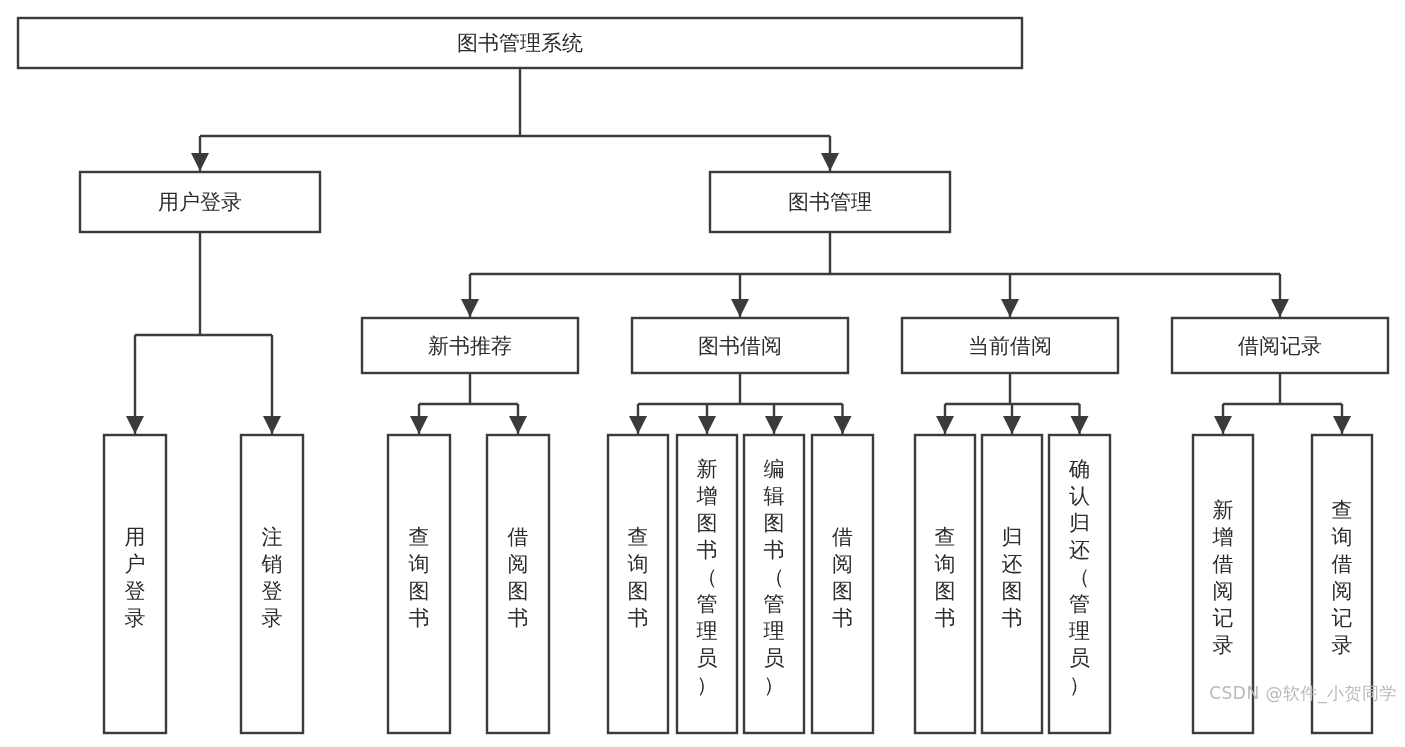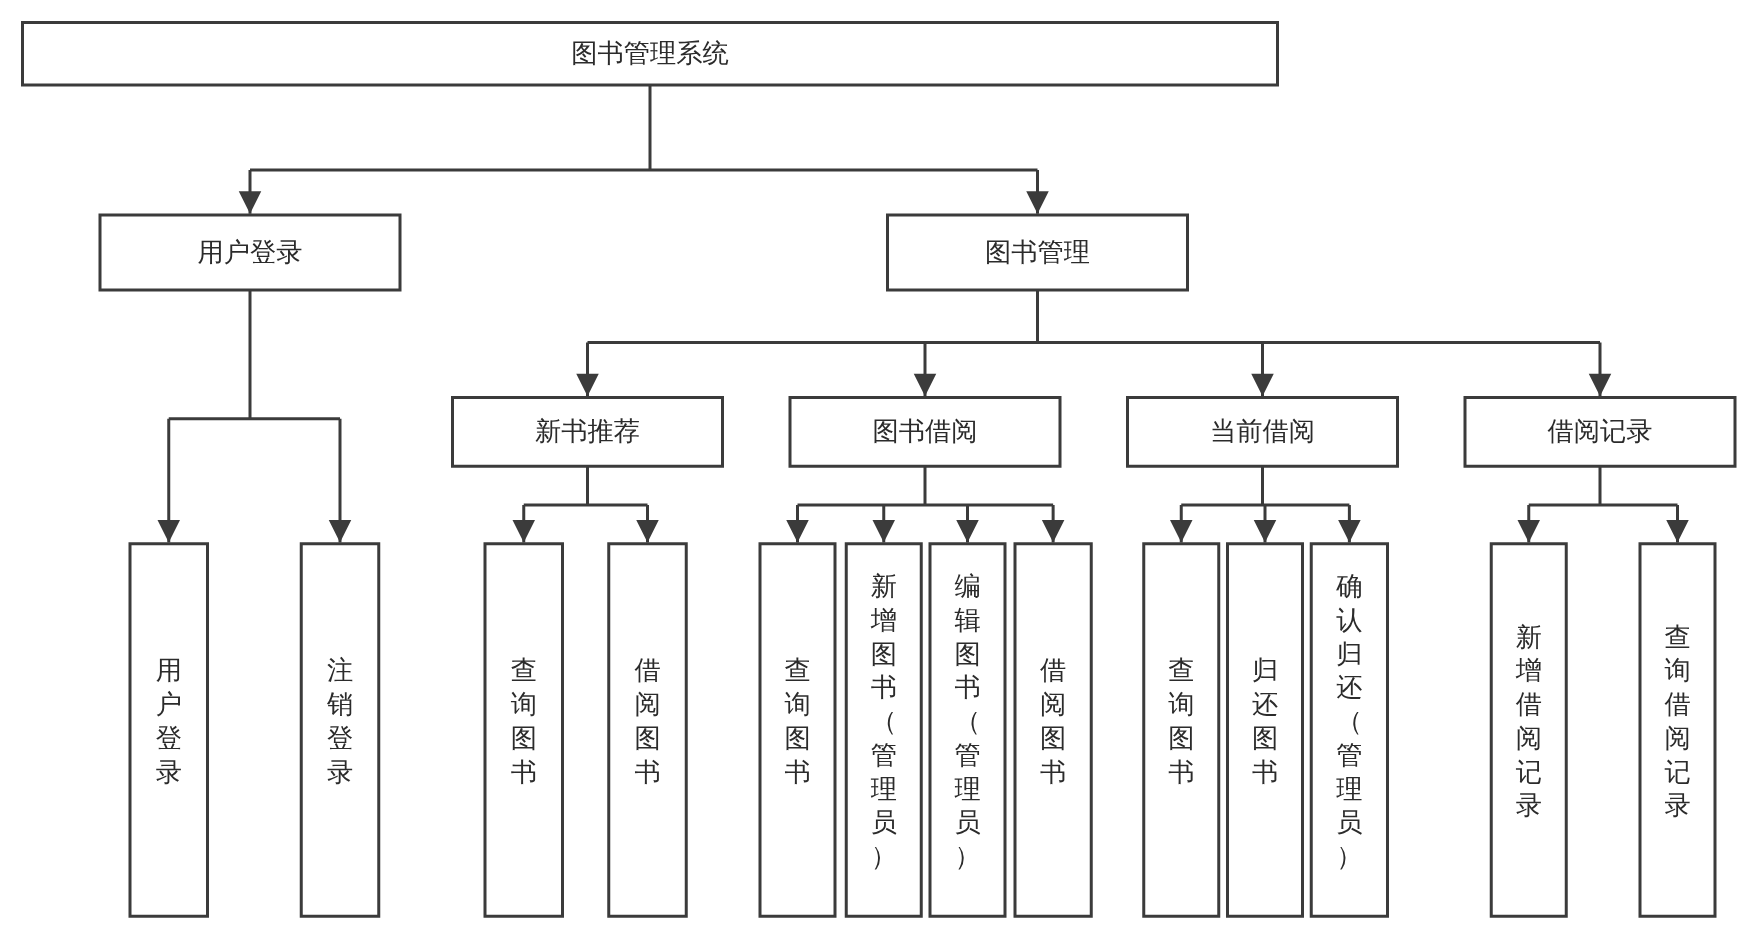--- a/index.html
+++ b/index.html
@@ -201,14 +201,15 @@
           <rect x="1193" y="435" width="60" height="298" class="node-box"></rect>
           <text x="1223" y="0" class="node-label-vert"><tspan x="1223" y="516.5">新</tspan><tspan x="1223" y="543.5">增</tspan><tspan x="1223" y="570.5">借</tspan><tspan x="1223" y="597.5">阅</tspan><tspan x="1223" y="624.5">记</tspan><tspan x="1223" y="651.5">录</tspan></text>
         </g>
         <g>
           <rect x="1312" y="435" width="60" height="298" class="node-box"></rect>
           <text x="1342" y="0" class="node-label-vert"><tspan x="1342" y="516.5">查</tspan><tspan x="1342" y="543.5">询</tspan><tspan x="1342" y="570.5">借</tspan><tspan x="1342" y="597.5">阅</tspan><tspan x="1342" y="624.5">记</tspan><tspan x="1342" y="651.5">录</tspan></text>
         </g>
       </g>
   </svg>
 
+  <div class="watermark">CSDN @软件_小贺同学</div>
 
 </div>
 
 </body></html>

